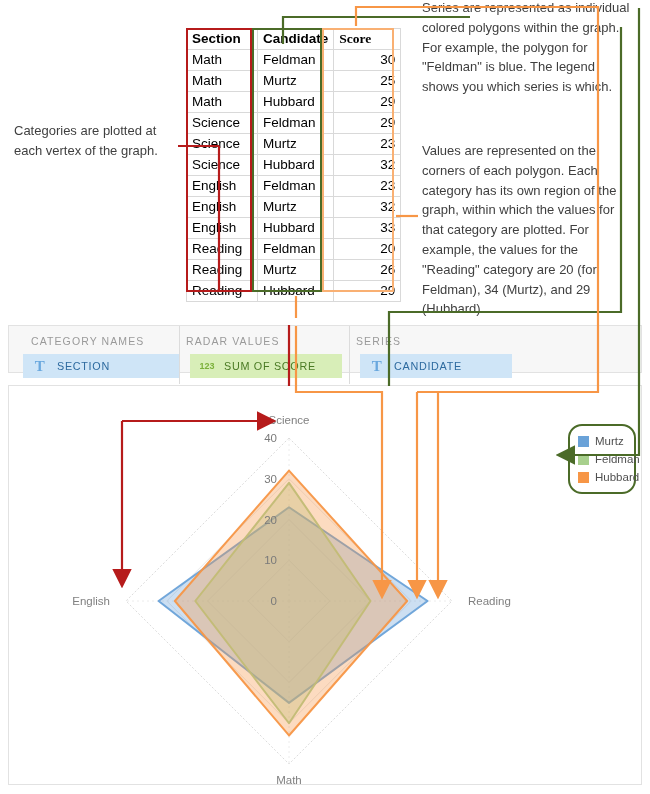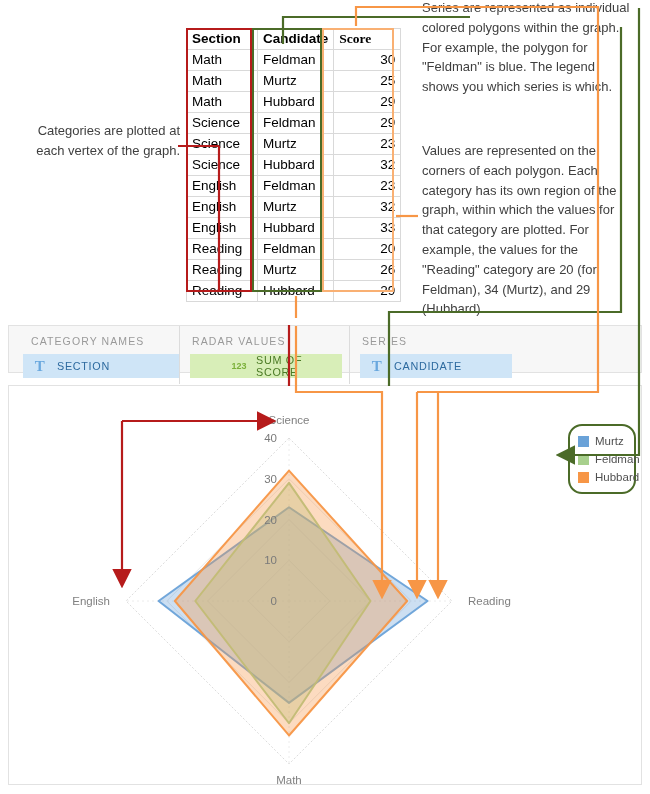--- a/index.html
+++ b/index.html
@@ -43,56 +43,56 @@
   .anno-text{
     position:absolute;
     font-family:"Liberation Sans",sans-serif;
     font-size:13px;
     line-height:19.8px;
     color:#3f3f3f;
     z-index:12;
   }
   #anno-series{left:422px;top:-2px;width:212px;}
   #anno-values{left:422px;top:141px;width:212px;}
-  #anno-categories{left:14px;top:121px;width:166px;text-align:right;}
+  #anno-categories{left:14px;top:121px;width:166px;text-align:left;}
 
   
   #field-strip{
     position:absolute;left:8px;top:325px;width:634px;height:48px;
     background:#f7f7f7;
     border:1px solid #e2e2e2;
     box-sizing:border-box;
     z-index:15;
   }
   .well{position:absolute;top:0;height:58px;box-sizing:border-box;}
   .well + .well{border-left:1px solid #dcdcdc;}
   #well-cat{left:0px;width:170px;}
   #well-val{left:170px;width:170px;}
   #well-ser{left:340px;width:294px;border-left:1px solid #dcdcdc;}
   .well-label{
     position:absolute;left:22px;top:9px;
     font-size:10.5px;letter-spacing:1.1px;color:#9a9a9a;
     font-family:"Liberation Sans",sans-serif;
   }
-  #well-val .well-label,#well-ser .well-label{left:12px;}
+  #well-val .well-label,#well-ser .well-label{left:6px;}
   .pill{
     position:absolute;left:14px;top:28px;height:24px;
     display:flex;align-items:center;
     font-size:10.8px;letter-spacing:0.7px;
     padding:0 8px;box-sizing:border-box;
   }
   #pill-section{width:156px;background:#cfe5f7;color:#2d6a9f;}
   #pill-score{left:10px;width:152px;background:#d8eeb8;color:#4a7a24;}
   #pill-candidate{left:10px;width:152px;background:#cfe5f7;color:#2d6a9f;}
   .pill .ficon{
     width:18px;text-align:center;margin-right:8px;flex:0 0 18px;
     font-weight:bold;
   }
   .ficon.text-icon{font-family:"Liberation Serif",serif;font-size:15px;color:#6aa8de;}
-  .ficon.num-icon{font-family:"Liberation Sans",sans-serif;font-size:9px;color:#7bb03a;letter-spacing:0;margin-left:32px;}
+  .ficon.num-icon{font-family:"Liberation Sans",sans-serif;font-size:9px;color:#7bb03a;letter-spacing:0;}
 
   
   #chart-canvas{
     position:absolute;left:8px;top:385px;width:634px;height:400px;
     background:#ffffff;border:1px solid #e2e2e2;box-sizing:border-box;
     z-index:5;
   }
   #radar-svg{position:absolute;left:0;top:0;width:634px;height:400px;}
 
   .axis-label{

